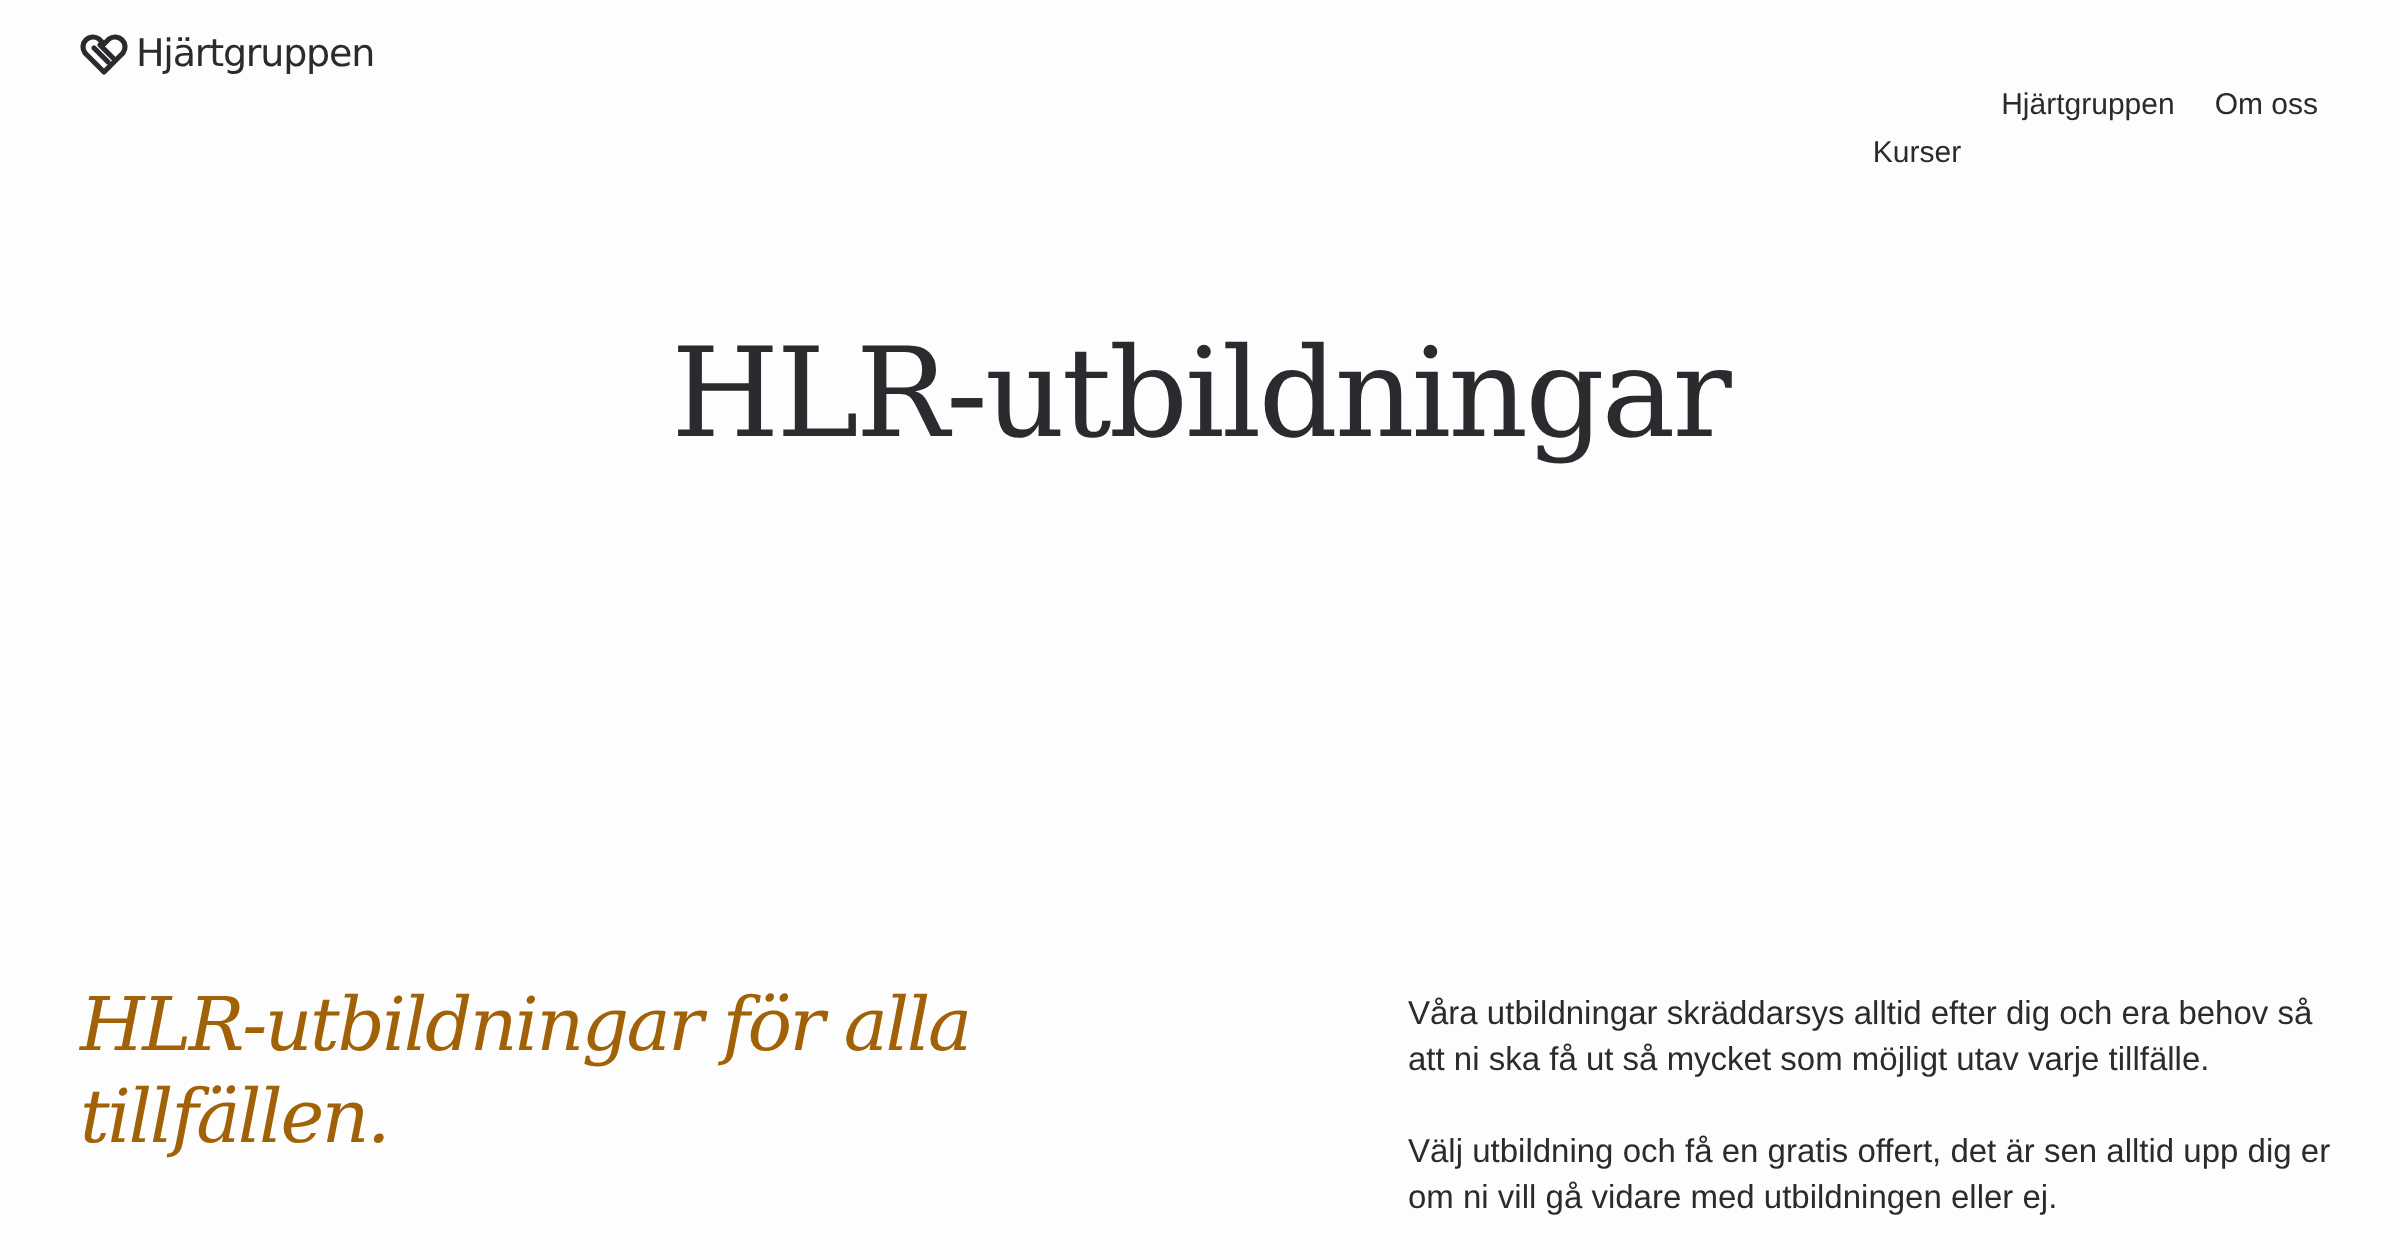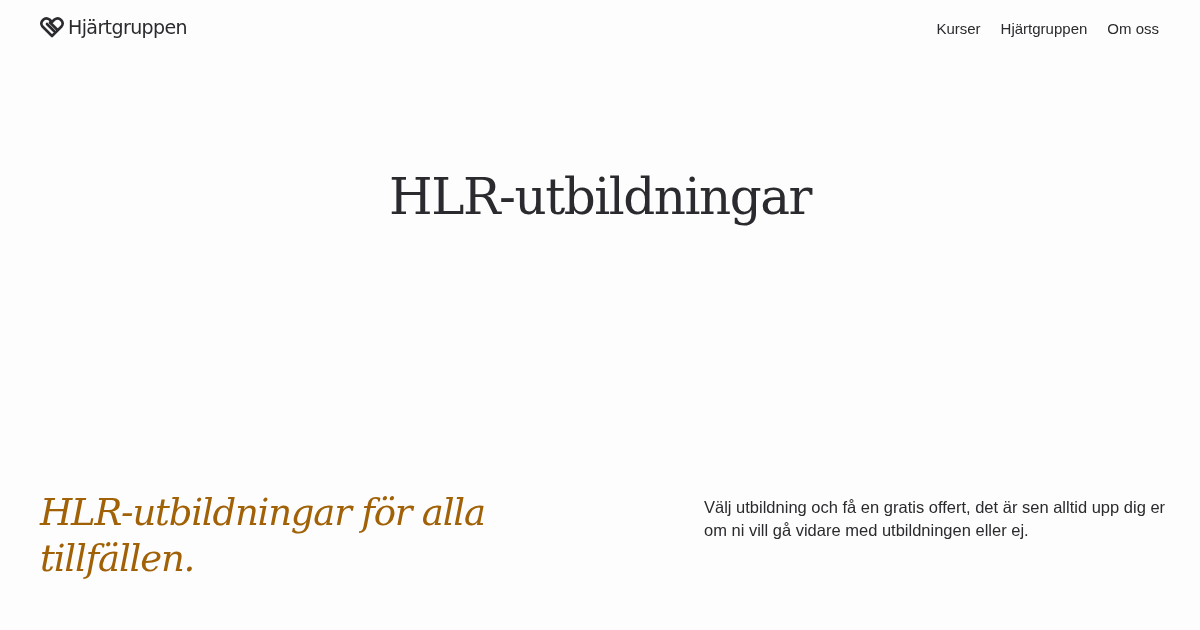--- a/index.html
+++ b/index.html
@@ -43,21 +43,21 @@
       display: flex;
       align-items: center;
     }
     .nav-link {
       font-size: 15px;
       color: #2b2a2e;
       text-decoration: none;
       margin-left: 20px;
       line-height: 34px;
     }
-    .nav-link:first-child { margin-left: 0; }
+    .nav-link:first-child { margin-left: 0; margin-top: 48px; }
     .cta {
       margin-left: 21px;
       background: #e27ee4;
       color: #3a1c3d;
       font-size: 15px;
       border: none;
       border-radius: 17px;
       height: 34px;
       padding: 0 17px;
       line-height: 34px;
@@ -67,21 +67,21 @@
     .hero {
       position: absolute;
       top: 164px;
       left: 0;
       width: 1200px;
       text-align: center;
     }
     .hero-title {
       font-family: "DejaVu Serif", "Liberation Serif", serif;
       font-weight: normal;
-      font-size: 50px;
+      font-size: 62px;
       letter-spacing: -1.5px;
       color: #2b2a2e;
       line-height: 66px;
     }
     .hero-desc {
       margin: 24px auto 0;
       width: 560px;
       font-size: 16.5px;
       line-height: 23px;
       color: #2b2a2e;
@@ -135,15 +135,16 @@
   </nav>
 </header>
 
 <section class="hero">
   <h1 class="hero-title">HLR-utbildningar</h1>
 </section>
 
 <section class="section">
   <h2 class="section-title">HLR-utbildningar för alla tillfällen.</h2>
   <div class="section-body">
+    <p>Våra utbildningar skräddarsys alltid efter dig och era behov så att ni ska få ut så mycket som möjligt utav varje tillfälle.</p>
     <p>Välj utbildning och få en gratis offert, det är sen alltid upp dig er om ni vill gå vidare med utbildningen eller ej.</p>
   </div>
 </section>
 
 </body></html>

